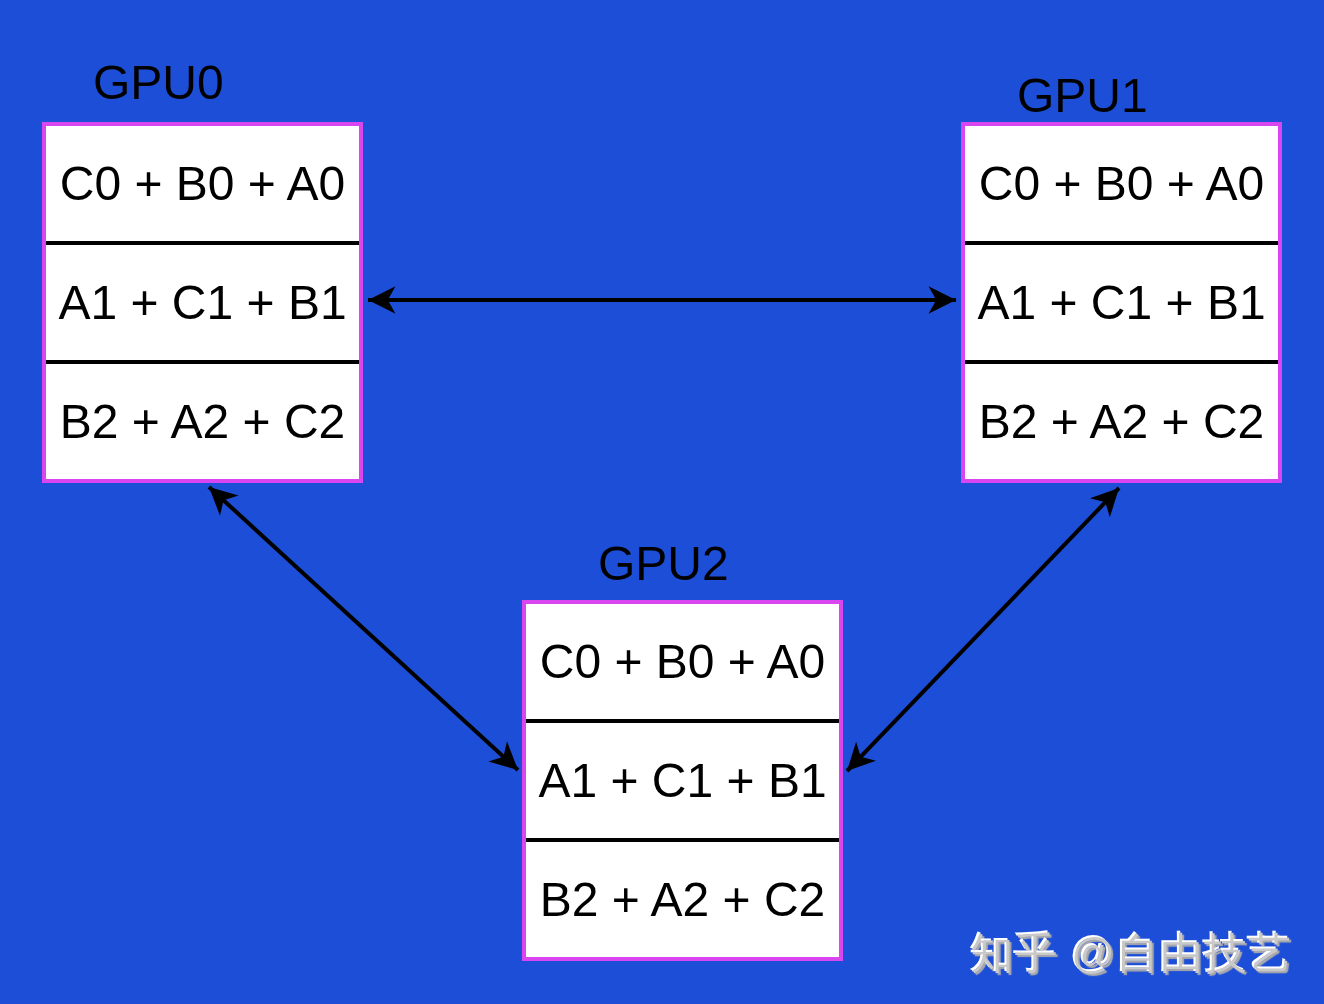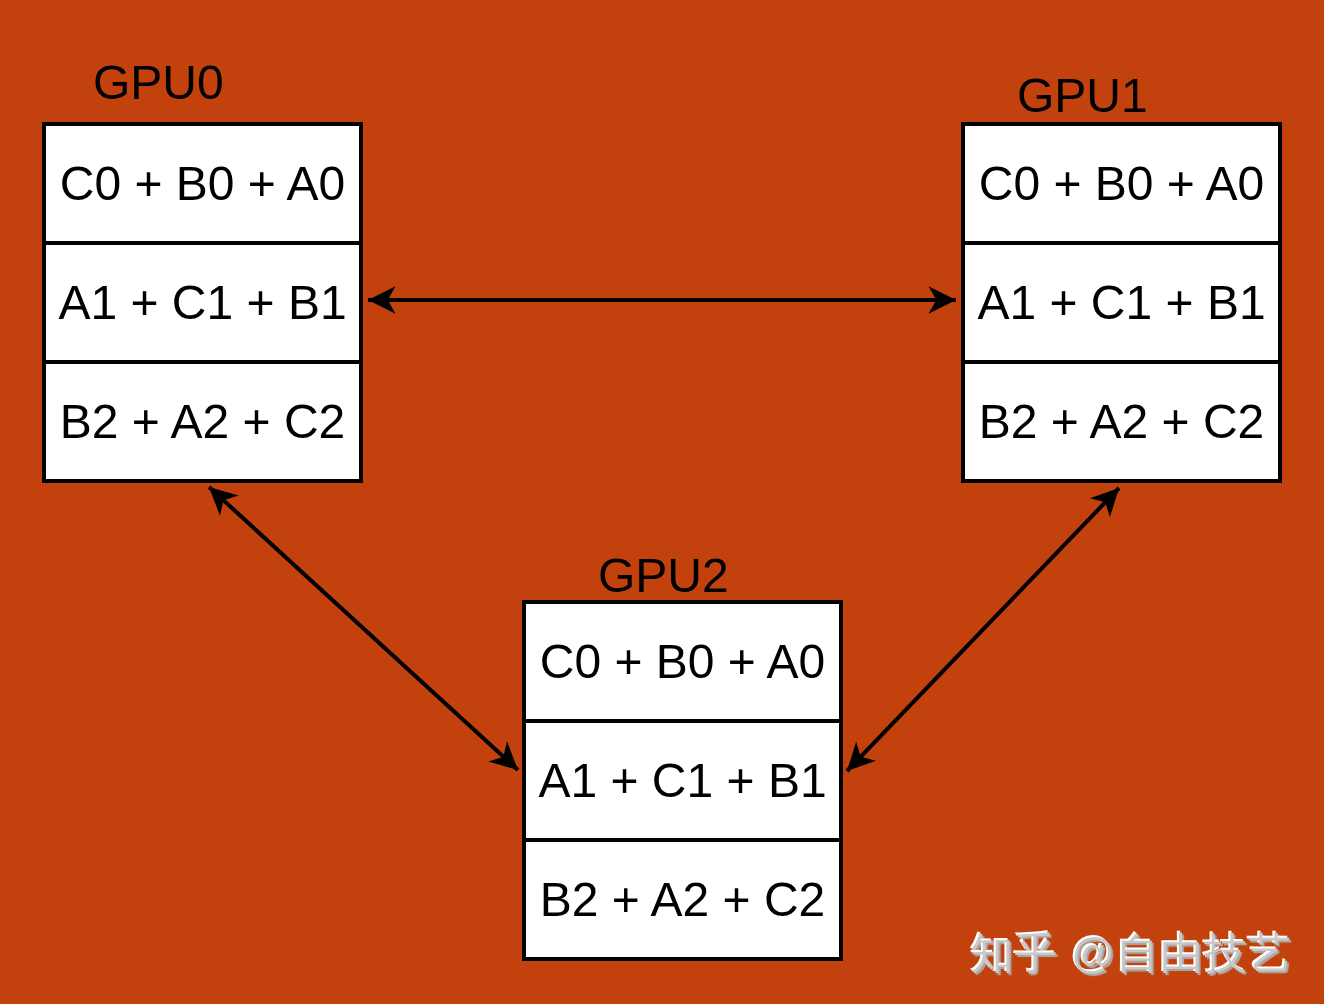--- a/index.html
+++ b/index.html
@@ -4,21 +4,21 @@
 <style>
   html, body {
     margin: 0;
     padding: 0;
     background: #ffffff;
   }
   #canvas {
     position: relative;
     width: 1324px;
     height: 1004px;
-    background: #c2410c;
+    background: #1d4ed8;
     overflow: hidden;
     font-family: "Liberation Sans", sans-serif;
     color: #000000;
   }
   #arrow-layer {
     position: absolute;
     left: 0;
     top: 0;
     width: 1324px;
     height: 1004px;
@@ -28,21 +28,21 @@
     position: absolute;
     font-size: 48px;
     line-height: 48px;
     color: #000000;
     white-space: nowrap;
   }
   .gpu-box {
     position: absolute;
     width: 321px;
     height: 361px;
-    border: 4px solid #000000;
+    border: 4px solid #d946ef;
     box-sizing: border-box;
     background: #ffffff;
     display: flex;
     flex-direction: column;
   }
   .gpu-row {
     flex: 1 1 0;
     display: flex;
     align-items: center;
     justify-content: center;
@@ -51,21 +51,21 @@
     border-top: 4px solid #000000;
   }
   .gpu-row:first-child {
     border-top: none;
   }
   #gpu0-box { left: 42px;  top: 122px; }
   #gpu1-box { left: 961px; top: 122px; }
   #gpu2-box { left: 522px; top: 600px; }
   #gpu0-title { left: 93px;   top: 59px;  }
   #gpu1-title { left: 1017px; top: 72px;  }
-  #gpu2-title { left: 598px;  top: 540px; margin-top: 12px; }
+  #gpu2-title { left: 598px;  top: 540px; }
   .watermark {
     position: absolute;
     right: 32px;
     bottom: 28px;
     font-size: 43px;
     line-height: 46px;
     letter-spacing: 1px;
     color: #c9c9c9;
     text-shadow: -2px -2px 0 #ffffff, 2px 2px 1px #ababab;
     white-space: nowrap;

